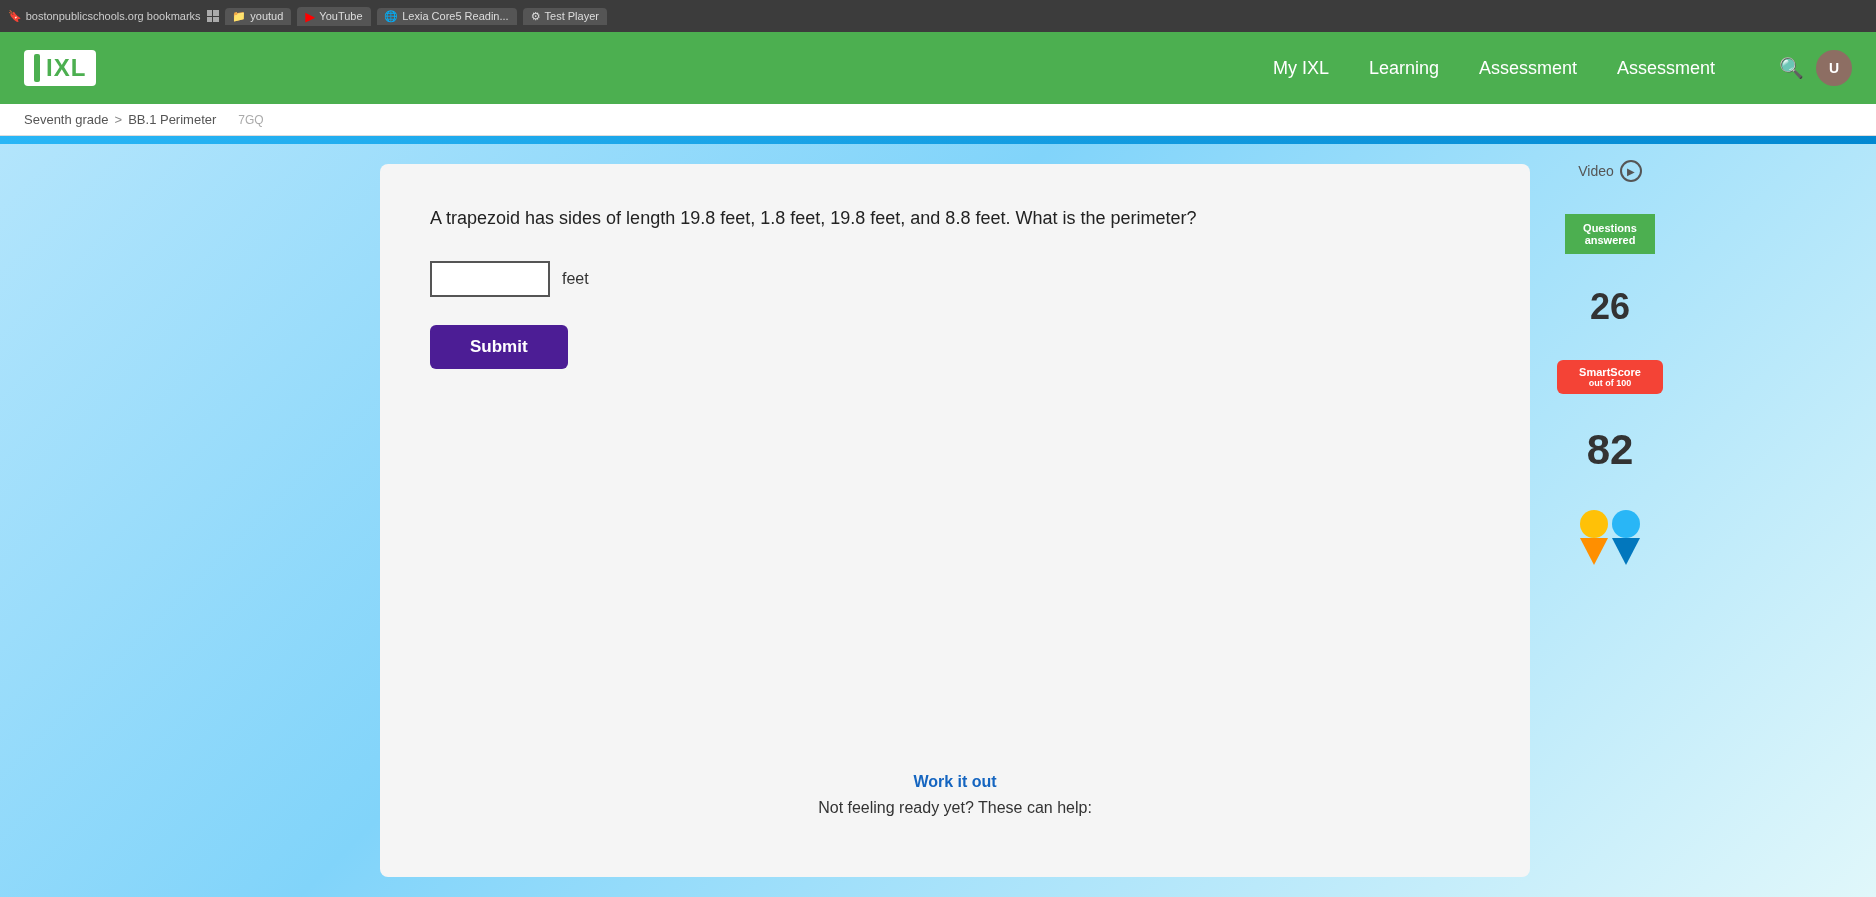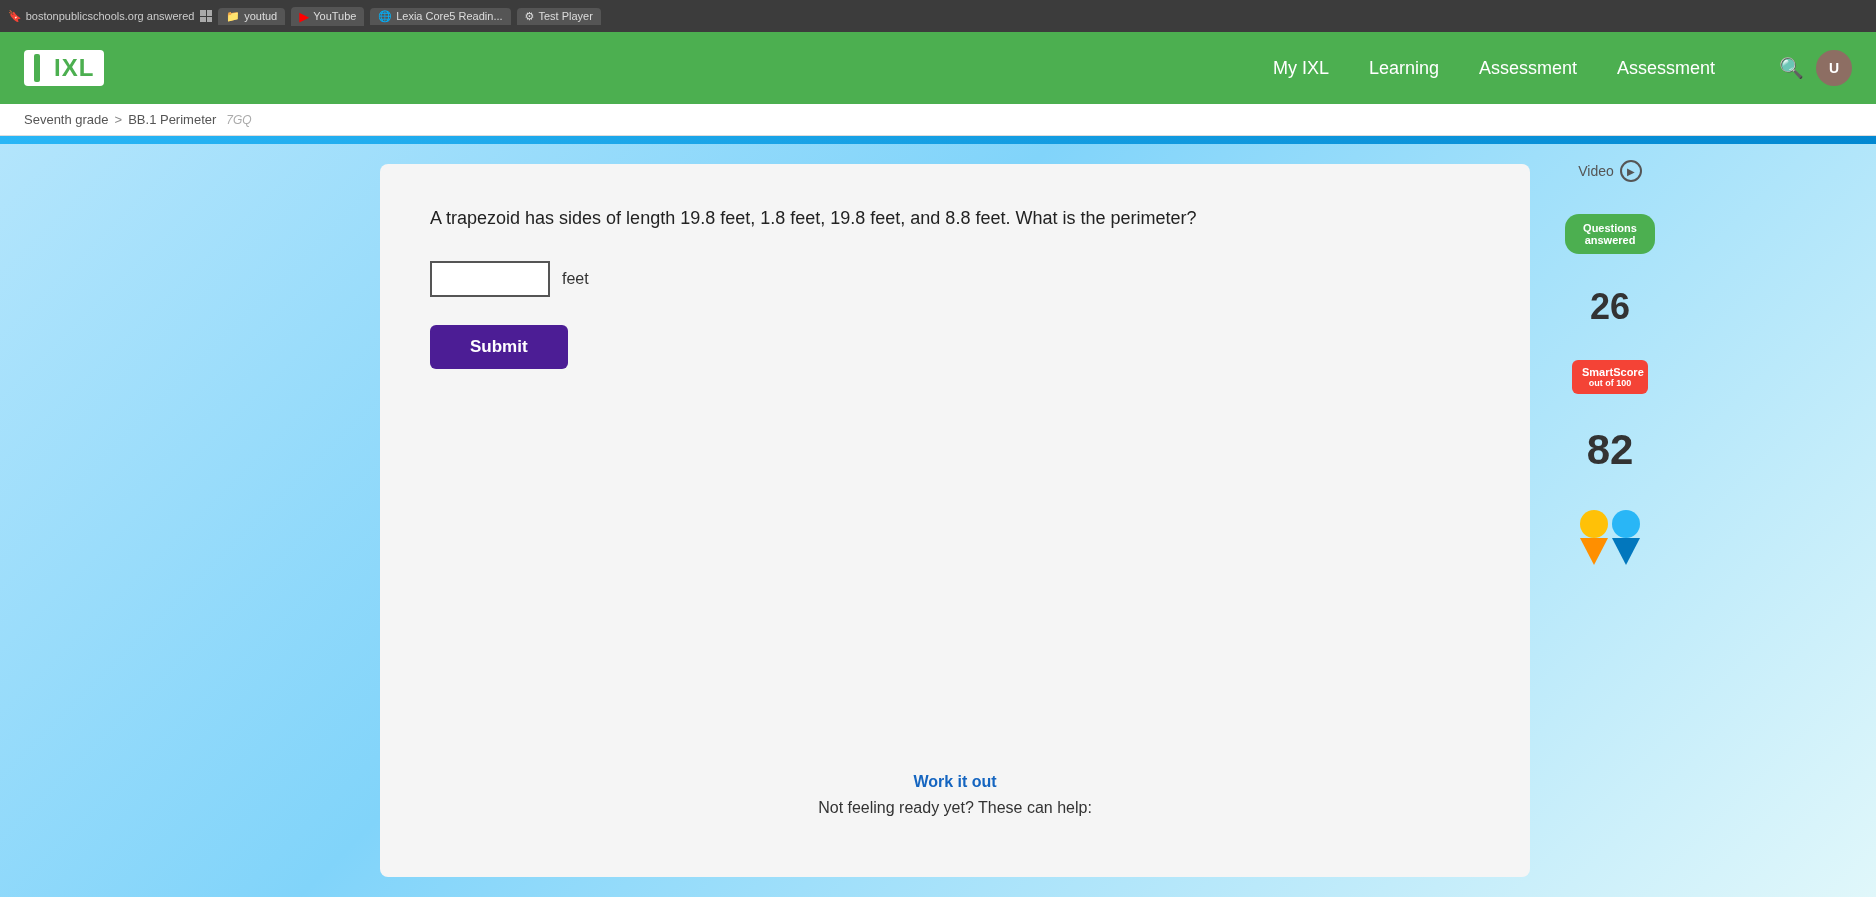--- a/index.html
+++ b/index.html
@@ -71,21 +71,21 @@
       align-items: center;
       padding: 0 24px;
       gap: 40px;
     }
     .ixl-logo {
       background: white;
       border-radius: 4px;
       padding: 4px 10px;
       display: flex;
       align-items: center;
-      gap: 14px;
+      gap: 6px;
     }
     .ixl-logo-bar {
       width: 6px;
       height: 28px;
       background: #4caf50;
       border-radius: 2px;
     }
     .ixl-logo-text {
       font-size: 24px;
       font-weight: bold;
@@ -140,22 +140,21 @@
       border-bottom: 1px solid #ddd;
     }
     .breadcrumb-bar a {
       color: #555;
       text-decoration: none;
     }
     .breadcrumb-arrow { color: #888; }
     .breadcrumb-code {
       color: #aaa;
       font-size: 12px;
-      margin-left: 4px;
-      font-style: italic;
+      margin-left: 16px;
     }
 
     
     .blue-stripe {
       height: 8px;
       background: linear-gradient(to right, #29b6f6, #0288d1);
     }
 
     
     .content-area {
@@ -257,41 +256,41 @@
       border-radius: 50%;
       border: 2px solid #555;
       display: flex;
       align-items: center;
       justify-content: center;
       font-size: 10px;
     }
     .questions-answered-badge {
       background: #4caf50;
       color: white;
-      border-radius: 14px;
+      border-radius: 0;
       padding: 8px 10px;
       text-align: center;
       font-size: 11px;
       font-weight: bold;
       width: 90px;
     }
     .questions-count {
       font-size: 36px;
       font-weight: bold;
       color: #333;
     }
     .smartscore-badge {
       background: #f44336;
       color: white;
       border-radius: 6px;
       padding: 6px 10px;
       text-align: center;
       font-size: 11px;
       font-weight: bold;
-      width: 76px;
+      width: 106px;
     }
     .smartscore-value {
       font-size: 42px;
       font-weight: bold;
       color: #333;
     }
     .ribbons {
       display: flex;
       gap: 4px;
       margin-top: 4px;
@@ -303,21 +302,21 @@
       background: transparent;
     }
   </style>
 </head>
 <body>
 
 <div class="browser-chrome">
   <div class="tab-bar">
     <div class="bookmark-item">
       <span>🔖</span>
-      <span>bostonpublicschools.org answered</span>
+      <span>bostonpublicschools.org bookmarks</span>
     </div>
     <div class="grid-icon">
       <span></span>
         <span></span>
         <span></span>
         <span></span>
     </div>
     <div class="tab-item">
       <span>📁</span>
       <span>youtud</span>

